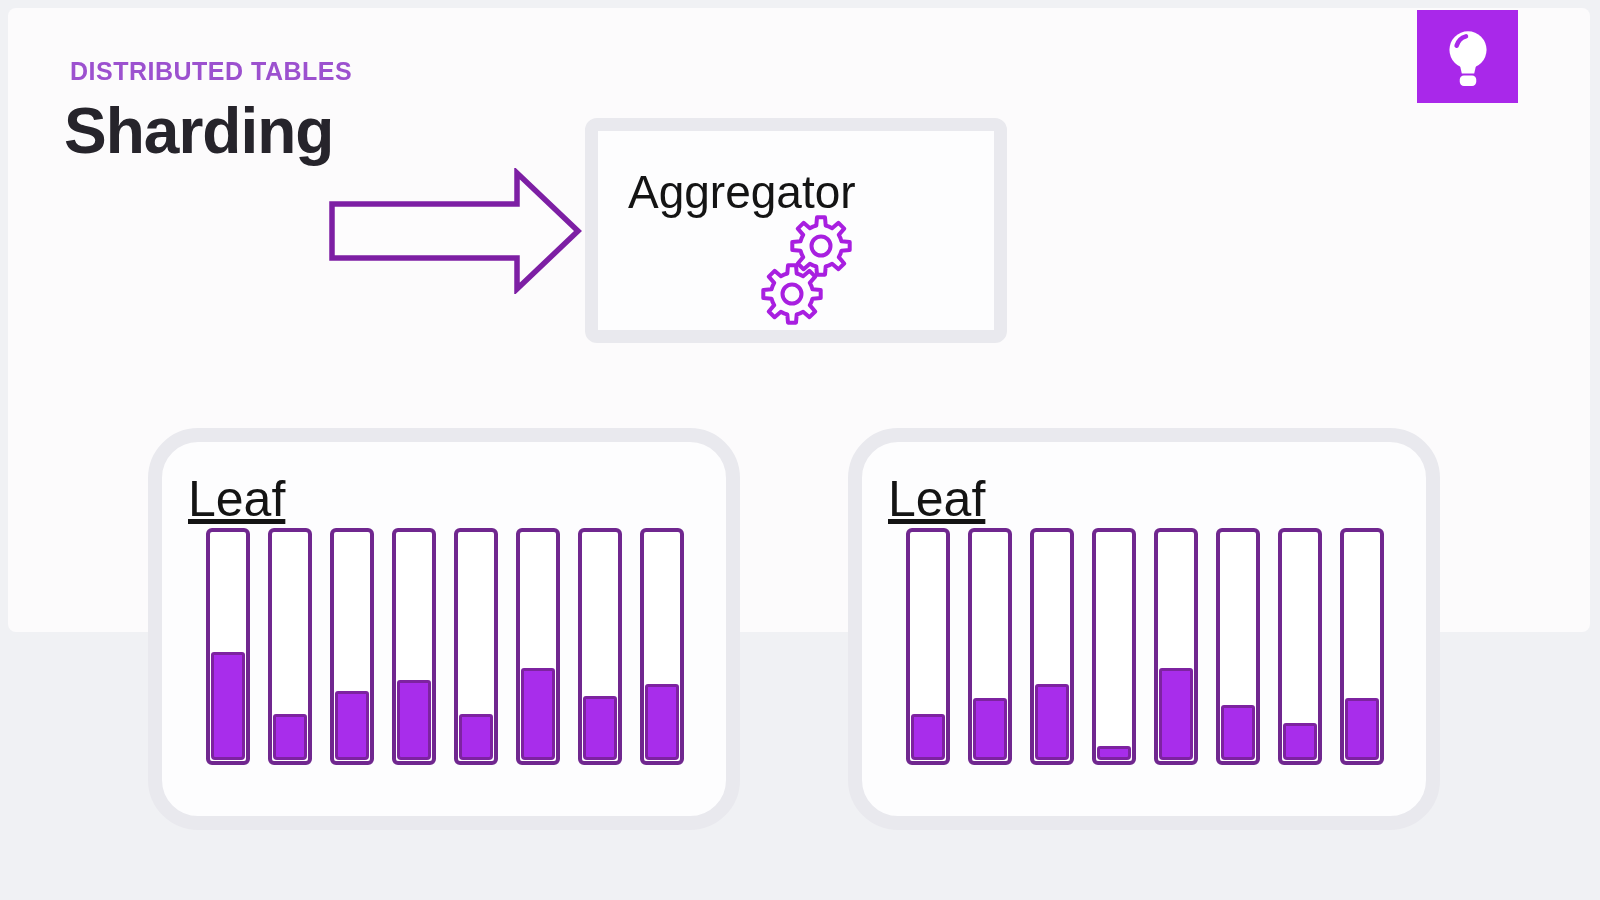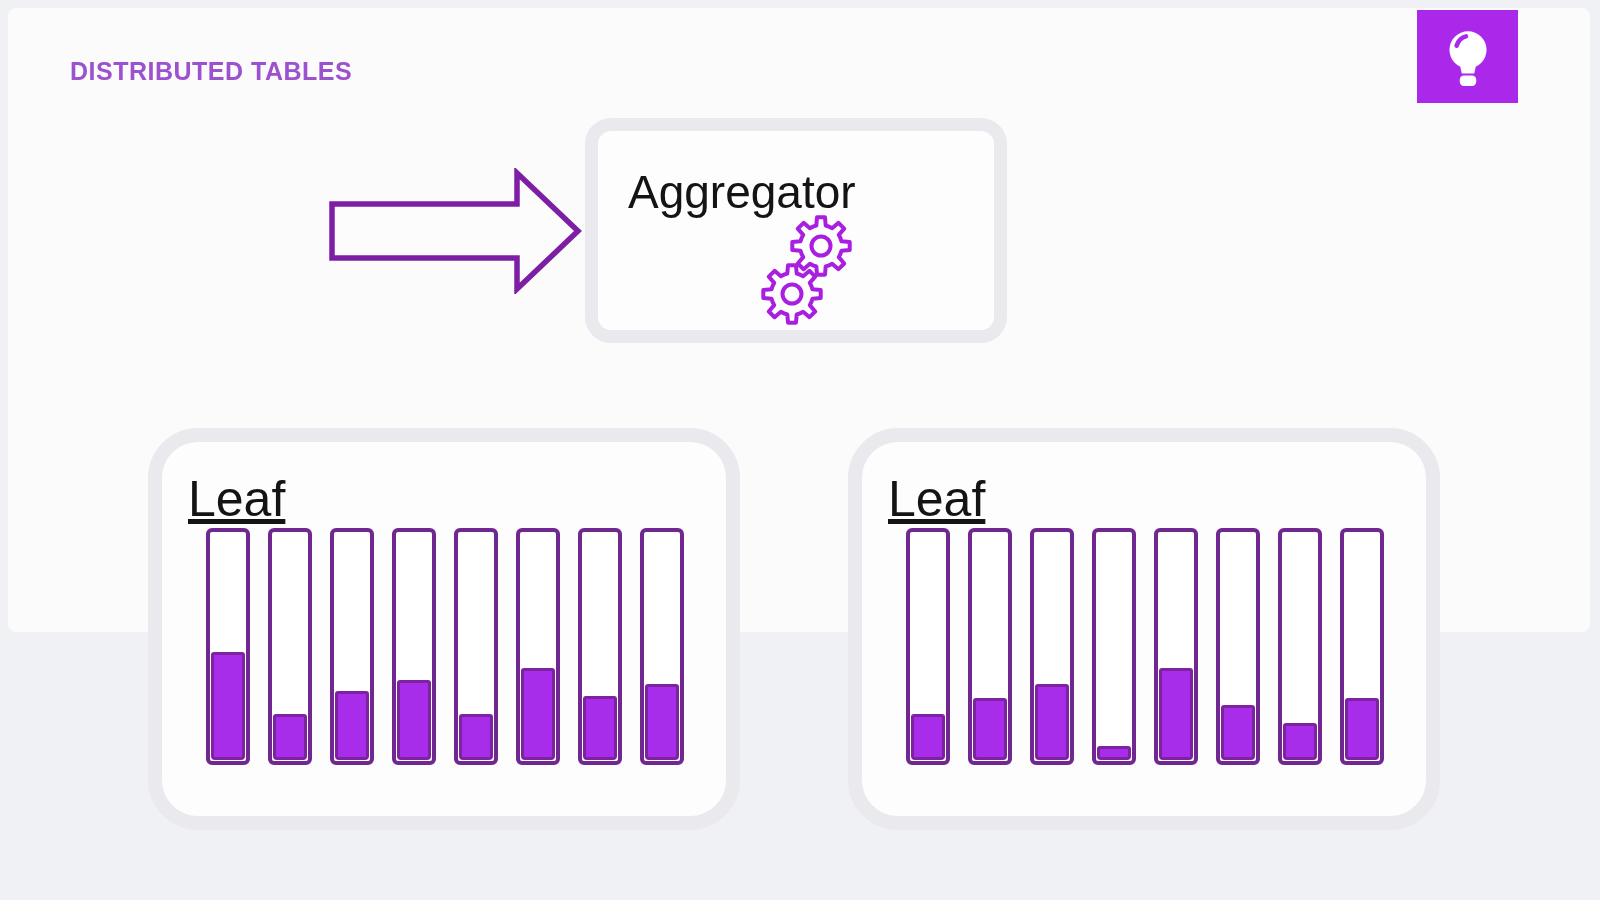--- a/index.html
+++ b/index.html
@@ -18,21 +18,21 @@
     letter-spacing:.5px;color:var(--eyebrow-purple);}
   .title{position:absolute;left:56px;top:86px;font-size:64px;font-weight:700;
     letter-spacing:-1px;color:var(--title-dark);}
 
   .bulb-badge{position:absolute;left:1409px;top:2px;width:101px;height:93px;
     background:var(--badge-purple);display:flex;align-items:center;justify-content:center;}
 
   .arrow-svg{position:absolute;left:320px;top:160px;}
 
   .agg-box{position:absolute;left:577px;top:110px;width:422px;height:225px;
-    background:var(--box-bg);border:13px solid var(--box-border);border-radius:26px;}
+    background:var(--box-bg);border:13px solid var(--box-border);border-radius:12px;}
   .agg-label{position:absolute;left:30px;top:34px;font-size:46px;color:var(--label-black);}
   .gears-svg{position:absolute;left:150px;top:80px;}
 
   .leaf-box{position:absolute;top:420px;width:592px;height:402px;
     background:var(--box-bg);border:14px solid var(--box-border);border-radius:50px;}
   .leaf-left{left:140px;}
   .leaf-right{left:840px;}
   .leaf-label{position:absolute;left:26px;top:28px;font-size:50px;color:var(--label-black);text-decoration:underline;}
   .bars{position:absolute;left:44px;top:86px;height:237px;display:flex;gap:18px;align-items:stretch;}
   .bar{position:relative;width:44px;flex:none;background:#fff;
@@ -40,20 +40,21 @@
   .bar-fill{position:absolute;left:1px;right:1px;bottom:1px;background:var(--bar-fill);
     border:3px solid var(--bar-fill-border);border-radius:3px 3px 4px 4px;}
 </style>
 </head>
 <body>
 
 <div class="page">
   <div class="slide">
 
     <div class="eyebrow">DISTRIBUTED TABLES</div>
+    <div class="title">Sharding</div>
 
     <div class="bulb-badge">
       <svg width="66" height="66" viewBox="0 0 64 64">
         <circle cx="32" cy="25" r="18" fill="#ffffff"></circle>
         <path d="M23 35 L26 48 L38 48 L41 35 Z" fill="#ffffff"></path>
         <rect x="24" y="50" width="16" height="10" rx="4" fill="#ffffff"></rect>
         <path d="M21 21 A 13 13 0 0 1 30 12" stroke="var(--badge-purple)" stroke-width="4.5" fill="none" stroke-linecap="round"></path>
       </svg>
     </div>
 

